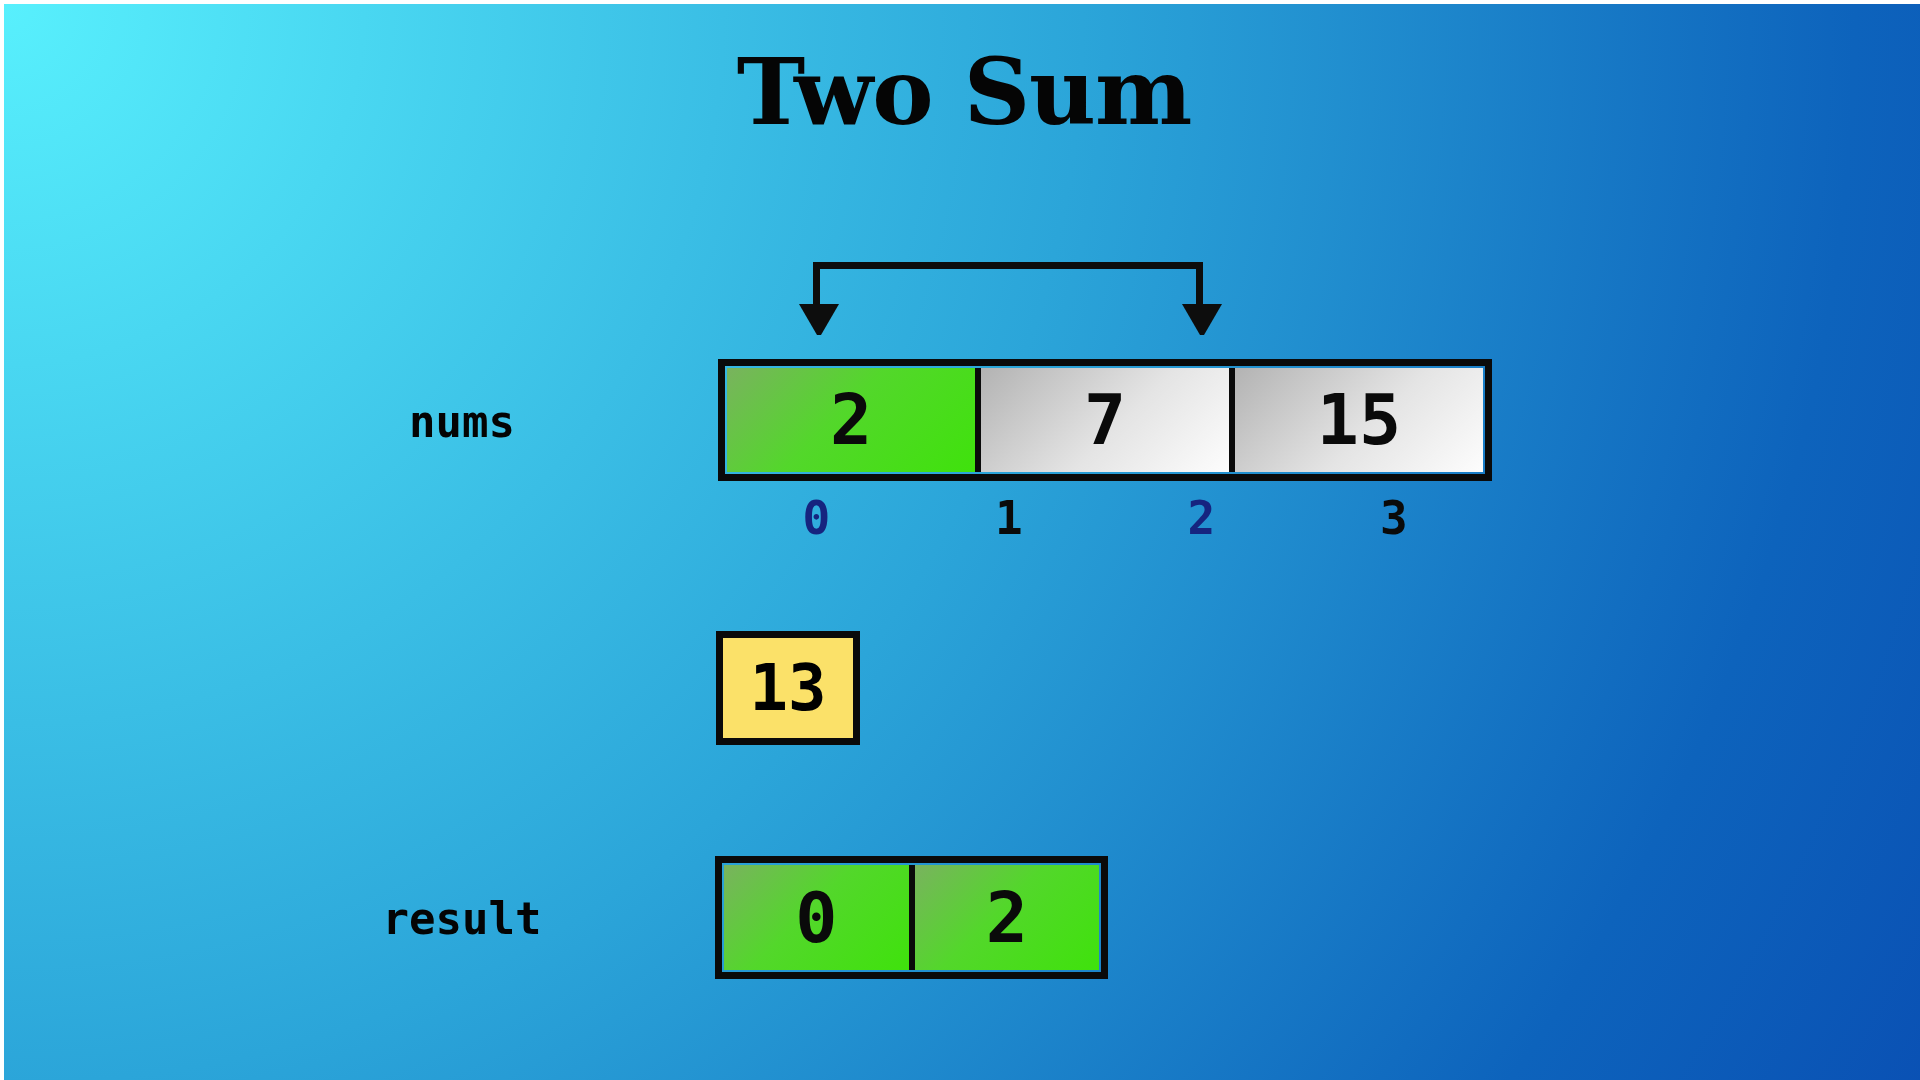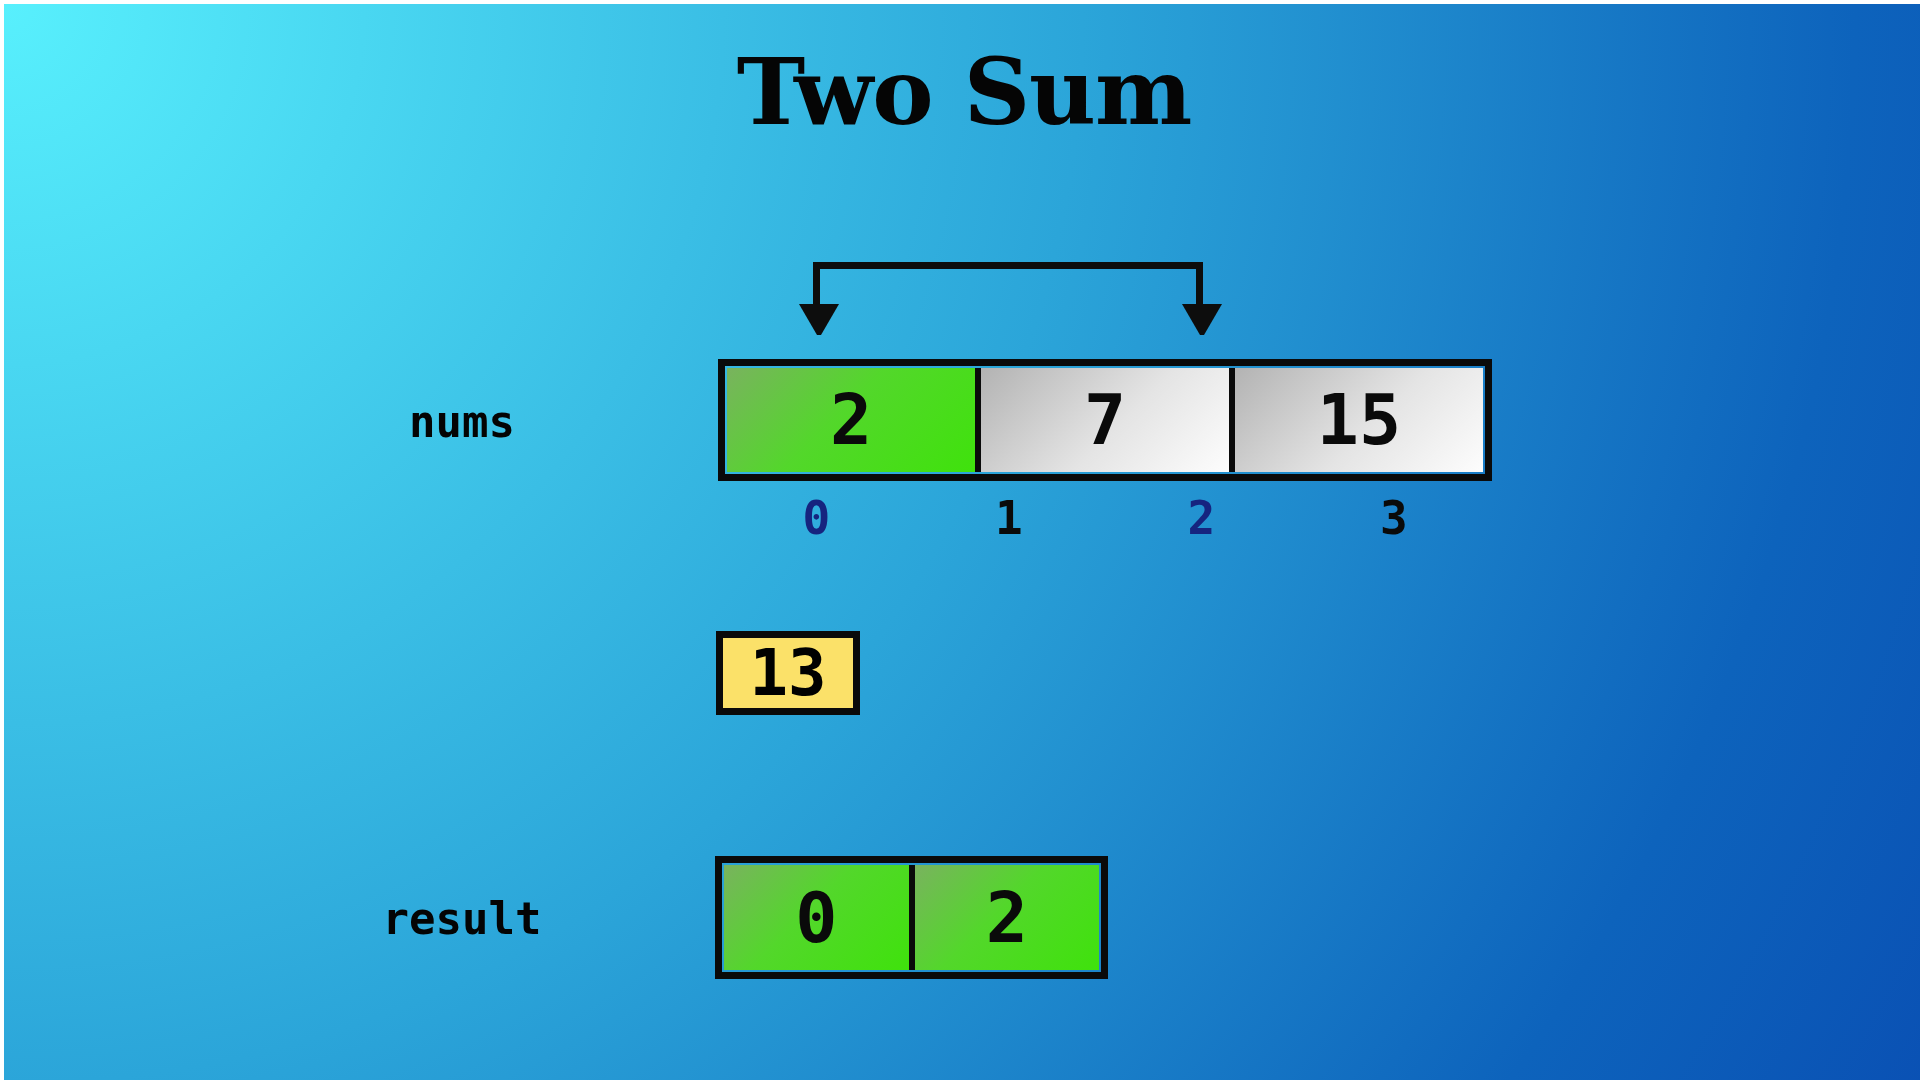--- a/index.html
+++ b/index.html
@@ -104,21 +104,21 @@
   }
   .arrowhead-left  { left: 795px; }
   .arrowhead-right { left: 1178px; }
 
   
   .target-box {
     position: absolute;
     left: 712px;
     top: 627px;
     width: 144px;
-    height: 84px;
+    height: 114px;
     border: 7px solid #0a0a0a;
     background: #fbe169;
     display: flex;
     align-items: center;
     justify-content: center;
     font-weight: bold;
     font-size: 64px;
   }
 
   

